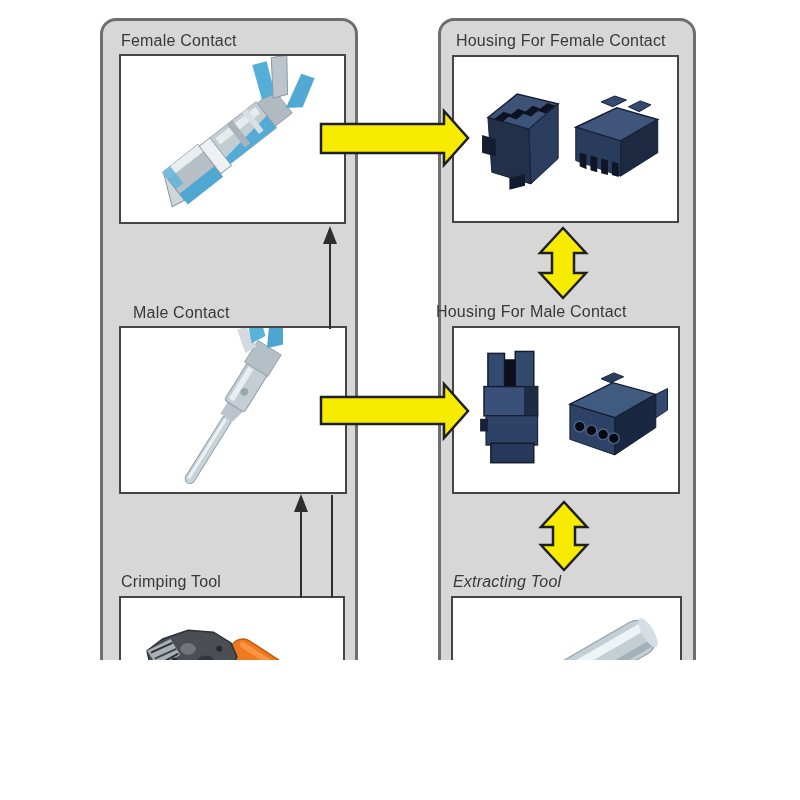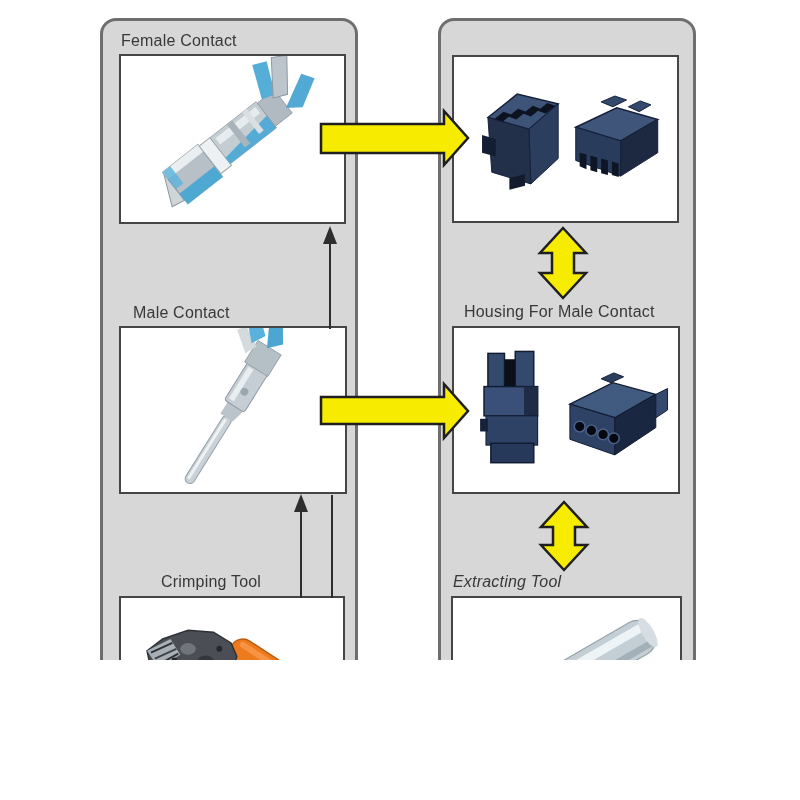--- a/index.html
+++ b/index.html
@@ -31,23 +31,24 @@
 </head>
 <body>
 
 <div class="canvas">
 
   <div class="panel" id="left-panel"></div>
   <div class="panel" id="right-panel"></div>
 
   <div class="section-label" style="left:121px;top:32px;">Female Contact</div>
   <div class="section-label" style="left:133px;top:304px;">Male Contact</div>
-  <div class="section-label" style="left:121px;top:573px;margin-left:40px;">Crimping Tool</div>
+  <div class="section-label" style="left:121px;top:573px;">Crimping Tool</div>
 
-  <div class="section-label" style="left:464px;top:303px;">Housing For Male Contact</div>
+  <div class="section-label" style="left:456px;top:32px;">Housing For Female Contact</div>
+  <div class="section-label" style="left:436px;top:303px;">Housing For Male Contact</div>
   <div class="section-label" style="left:453px;top:573px;font-style:italic;">Extracting Tool</div>
 
   <div class="img-box" style="left:119px;top:54px;width:227px;height:170px;">
     <svg viewBox="0 0 227 170">
       <g transform="rotate(-38 113 85)">
         <polygon points="22,102 36,70 44,70 44,106" fill="#cfd6da" stroke="#8b949b" stroke-width="1"></polygon>
         <rect x="36" y="68" width="46" height="36" fill="#b7c0c6" stroke="#859097" stroke-width="1"></rect>
         <rect x="36" y="68" width="46" height="9" fill="#e9eef0"></rect>
         <rect x="36" y="96" width="46" height="14" fill="#4fa8d2"></rect>
         <rect x="36" y="68" width="10" height="22" fill="#5fb4da" opacity="0.85"></rect>

